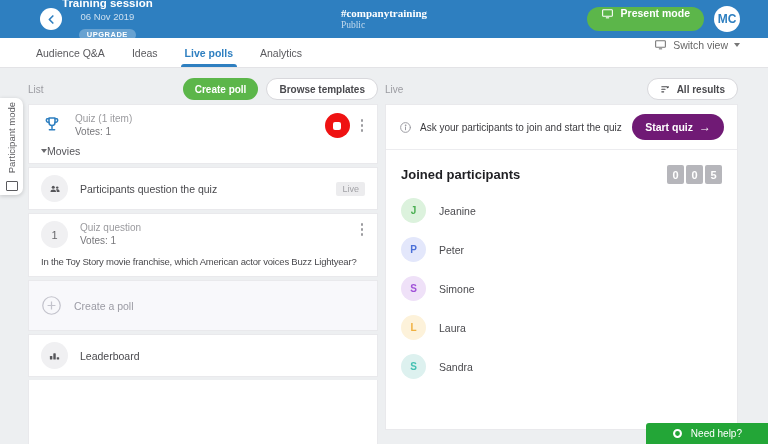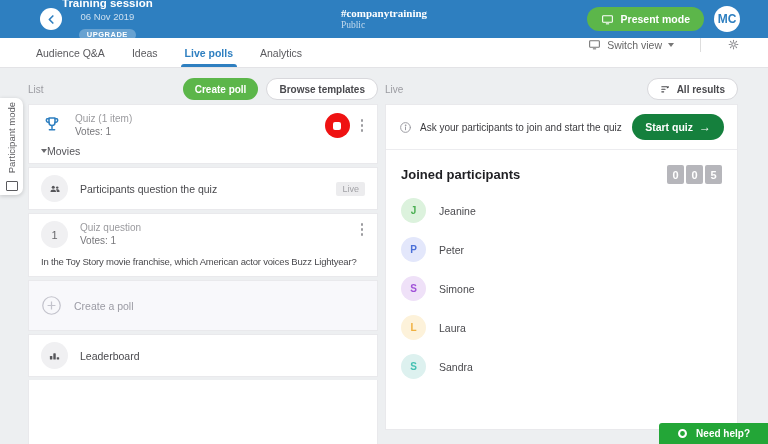--- a/index.html
+++ b/index.html
@@ -14,35 +14,35 @@
   .title-block{margin-left:0;line-height:1.15;}
   .session-title{color:#fff;font-size:11.5px;font-weight:bold;}
   .title-sub{display:flex;align-items:center;gap:6px;margin-top:2px;flex-direction:column;}
   .session-date{color:rgba(255,255,255,.75);font-size:9.5px;}
   .upgrade-badge{background:rgba(255,255,255,.28);color:#fff;font-size:7.5px;font-weight:bold;
                  letter-spacing:.5px;padding:2px 8px;border-radius:8px;cursor:pointer;}
   .header-center{position:absolute;left:50%;transform:translateX(-50%);line-height:1.2;font-family:Liberation Serif, serif;}
   .hashtag{color:#fff;font-size:11px;font-weight:bold;}
   .visibility{color:rgba(255,255,255,.7);font-size:9.5px;}
   .header-right{margin-left:auto;display:flex;align-items:center;gap:10px;margin-right:28px;}
-  .present-btn{height:24px;border-radius:13px;display:flex;align-items:center;gap:7px;
+  .present-btn{height:24px;border-radius:13px;display:flex;align-items:flex-start;gap:7px;
                padding:0 14px;color:#fff;font-size:10.5px;font-weight:bold;border:none;cursor:pointer;}
   .avatar{width:26px;height:26px;border-radius:50%;background:#fff;color:#2e7fc0;
           font-size:12px;font-weight:bold;display:flex;align-items:center;justify-content:center;cursor:pointer;}
 
   
   .tabbar{position:absolute;top:38px;left:0;right:0;height:30px;background:#fff;
           border-bottom:1px solid #e3e3e6;display:flex;align-items:stretch;
           padding:0 28px 0 36px;box-sizing:border-box;}
   .tab{display:flex;align-items:center;margin-right:27px;font-size:10.5px;color:#5a5a5e;
        cursor:pointer;position:relative;}
   .tab.active{color:#2e7fc0;font-weight:bold;}
   .tab.active::after{content:"";position:absolute;left:-4px;right:-4px;bottom:0;height:3px;
                      background:#2e7fc0;border-radius:3px 3px 0 0;}
-  .tabbar-right{margin-left:auto;display:flex;align-items:flex-start;gap:26px;color:#666;}
+  .tabbar-right{margin-left:auto;display:flex;align-items:center;gap:26px;color:#666;flex-direction:column;}
   .switch-view{display:flex;align-items:center;gap:6px;font-size:10.5px;cursor:pointer;}
   .caret-down{width:0;height:0;border-left:3.5px solid transparent;border-right:3.5px solid transparent;
               border-top:4px solid #777;}
   .v-divider{width:1px;height:14px;background:#ddd;}
   .gear{cursor:pointer;display:flex;align-items:center;}
 
   
   .side-tab{position:absolute;left:0;top:98px;width:23px;height:97px;background:#fff;
             border-radius:0 7px 7px 0;box-shadow:0 1px 4px rgba(0,0,0,.18);
             display:flex;flex-direction:column;align-items:center;justify-content:center;
@@ -111,22 +111,22 @@
   .counter{margin-left:auto;display:flex;gap:2px;}
   .counter span{width:17px;height:19px;background:#b6b6bb;color:#fff;font-size:11px;font-weight:bold;
                 border-radius:2px;display:flex;align-items:center;justify-content:center;}
   .participant{display:flex;align-items:center;padding:5px 15px;margin-top:4px;}
   .p-avatar{width:25px;height:25px;border-radius:50%;font-size:10px;font-weight:bold;
             display:flex;align-items:center;justify-content:center;flex:0 0 auto;}
   .p-name{font-size:10.5px;color:#4a4a4e;margin-left:13px;}
 
   
   .help-btn{position:absolute;right:0;bottom:0;height:21px;display:flex;align-items:center;gap:8px;
-            padding:0 18px;border:none;border-radius:3px 0 0 0;color:#fff;font-size:10px;
-            font-weight:bold;cursor:pointer;z-index:6;font-family:"Liberation Sans",sans-serif;}
+            padding:0 26px;border:none;border-radius:3px 0 0 0;color:#fff;font-size:10px;
+            font-weight:normal;cursor:pointer;z-index:6;font-family:"Liberation Sans",sans-serif;}
 </style>
 </head>
 <body>
 
 <div class="app">
 
   <div class="topbar" style="background-color: rgb(46, 127, 192);">
     <div class="back-btn">
       <span style="display:flex">
         <svg width="13" height="13" viewBox="0 0 24 24" fill="none" stroke="#2e7fc0" stroke-width="3" stroke-linecap="round" stroke-linejoin="round">
@@ -315,21 +315,21 @@
     <div class="card right-card">
       <div class="banner">
         <span style="display:flex">
           <svg width="13" height="13" viewBox="0 0 24 24" fill="none" stroke="#9a9aa0" stroke-width="1.8" stroke-linecap="round">
               <circle cx="12" cy="12" r="9"></circle>
               <path d="M12 11v5.2"></path>
               <circle cx="12" cy="7.8" r="0.6" fill="#9a9aa0"></circle>
             </svg>
         </span>
         <span class="banner-text">Ask your participants to join and start the quiz</span>
-        <button class="start-btn" style="background-color: #15803d;">
+        <button class="start-btn" style="background-color: #701a75;">
           <span>Start quiz</span>
           <span class="start-arrow">→</span>
         </button>
       </div>
 
       <div class="joined-row">
         <span class="joined-title">Joined participants</span>
         <div class="counter">
           <span style="background-color: rgb(182, 182, 187);">0</span>
           <span style="background-color: rgb(182, 182, 187);">0</span>

